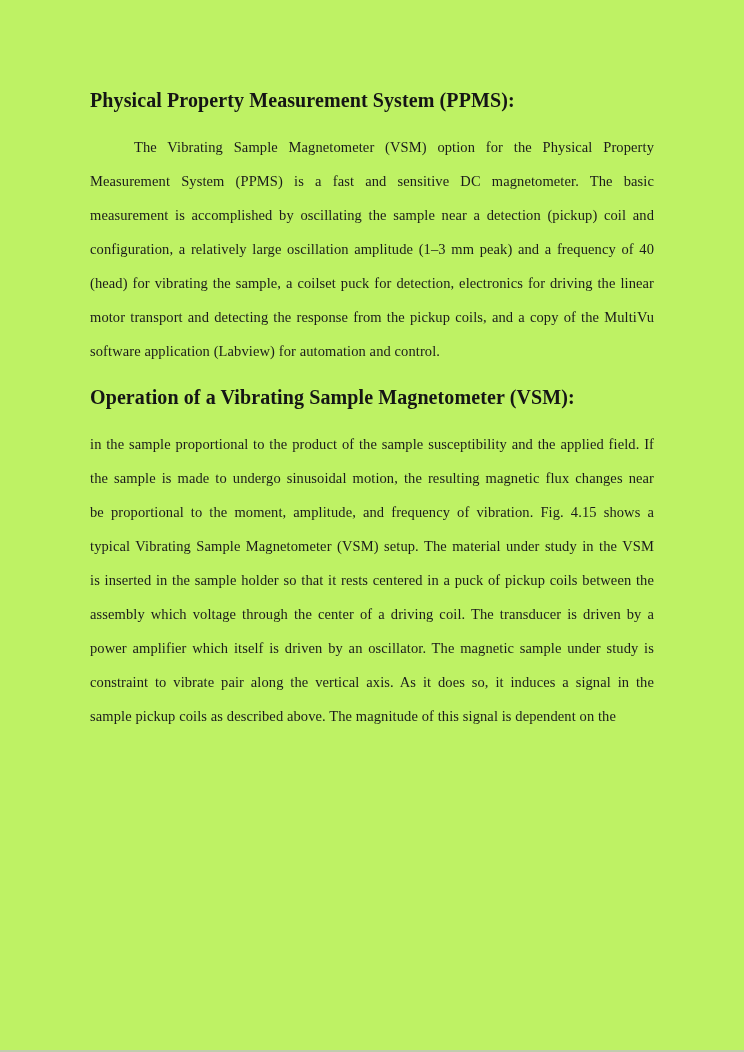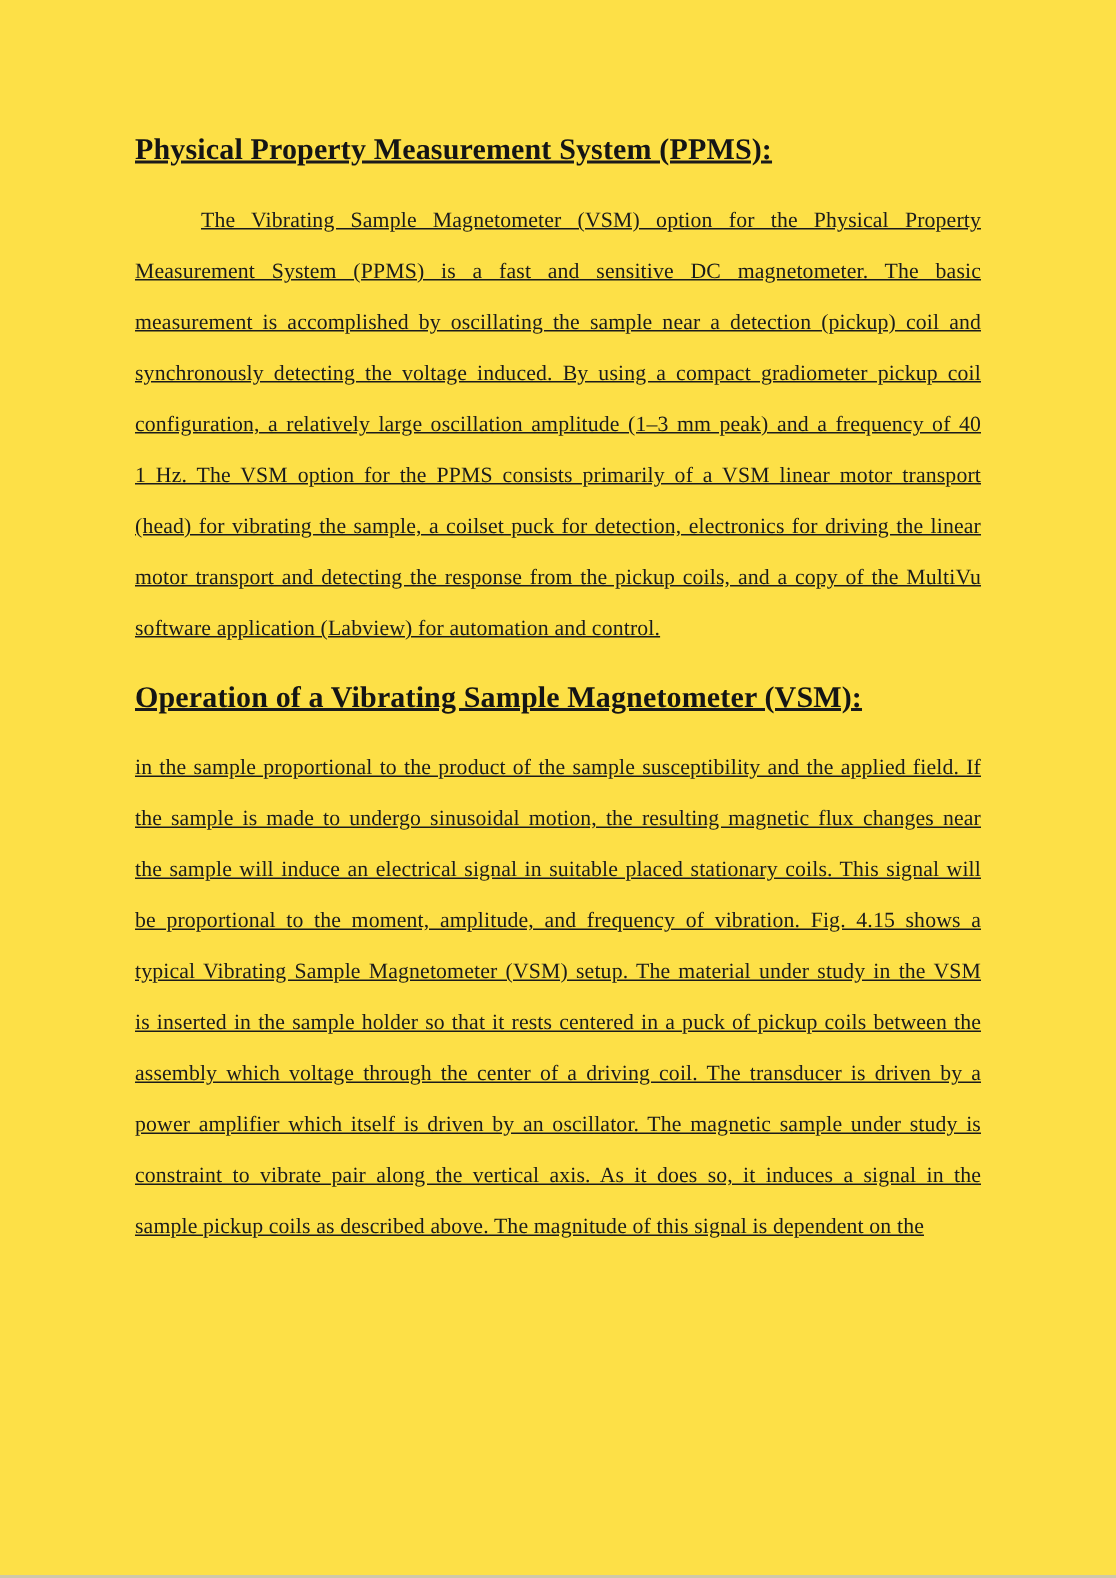--- a/index.html
+++ b/index.html
@@ -4,25 +4,24 @@
 <style>
   html, body {
     margin: 0;
     padding: 0;
     background: #ffffff;
   }
   .page {
     position: relative;
     width: 744px;
     height: 1052px;
-    background: #fde047;
+    background: #bef264;
     overflow: hidden;
     font-family: "Liberation Serif", "DejaVu Serif", serif;
     color: #1b1b1b;
-    text-decoration: underline;
   }
   .content {
     padding: 88px 90px 0 90px;
     width: 564px;
   }
   .heading {
     font-size: 20px;
     font-weight: bold;
     line-height: 24px;
     margin: 0;
@@ -66,34 +65,31 @@
 
 <div class="page">
   <div class="content">
 
     <h1 class="heading">Physical Property Measurement System (PPMS):</h1>
 
     <div class="para">
         <div class="line indent">The Vibrating Sample Magnetometer (VSM) option for the Physical Property</div>
         <div class="line">Measurement System (PPMS) is a fast and sensitive DC magnetometer. The basic</div>
         <div class="line">measurement is accomplished by oscillating the sample near a detection (pickup) coil and</div>
-        <div class="line">synchronously detecting the voltage induced. By using a compact gradiometer pickup coil</div>
         <div class="line">configuration, a relatively large oscillation amplitude (1–3 mm peak) and a frequency of 40</div>
-        <div class="line">1 Hz. The VSM option for the PPMS consists primarily of a VSM linear motor transport</div>
         <div class="line">(head) for vibrating the sample, a coilset puck for detection, electronics for driving the linear</div>
         <div class="line">motor transport and detecting the response from the pickup coils, and a copy of the MultiVu</div>
         <div class="line last">software application (Labview) for automation and control.</div>
       </div>
 
     <h1 class="heading heading-2">Operation of a Vibrating Sample Magnetometer (VSM):</h1>
 
     <div class="para">
         <div class="line">in the sample proportional to the product of the sample susceptibility and the applied field. If</div>
         <div class="line">the sample is made to undergo sinusoidal motion, the resulting magnetic flux changes near</div>
-        <div class="line">the sample will induce an electrical signal in suitable placed stationary coils. This signal will</div>
         <div class="line">be proportional to the moment, amplitude, and frequency of vibration. Fig. 4.15 shows a</div>
         <div class="line">typical Vibrating Sample Magnetometer (VSM) setup. The material under study in the VSM</div>
         <div class="line">is inserted in the sample holder so that it rests centered in a puck of pickup coils between the</div>
         <div class="line">assembly which voltage through the center of a driving coil. The transducer is driven by a</div>
         <div class="line">power amplifier which itself is driven by an oscillator. The magnetic sample under study is</div>
         <div class="line">constraint to vibrate pair along the vertical axis. As it does so, it induces a signal in the</div>
         <div class="line last">sample pickup coils as described above. The magnitude of this signal is dependent on the</div>
       </div>
 
   </div>

